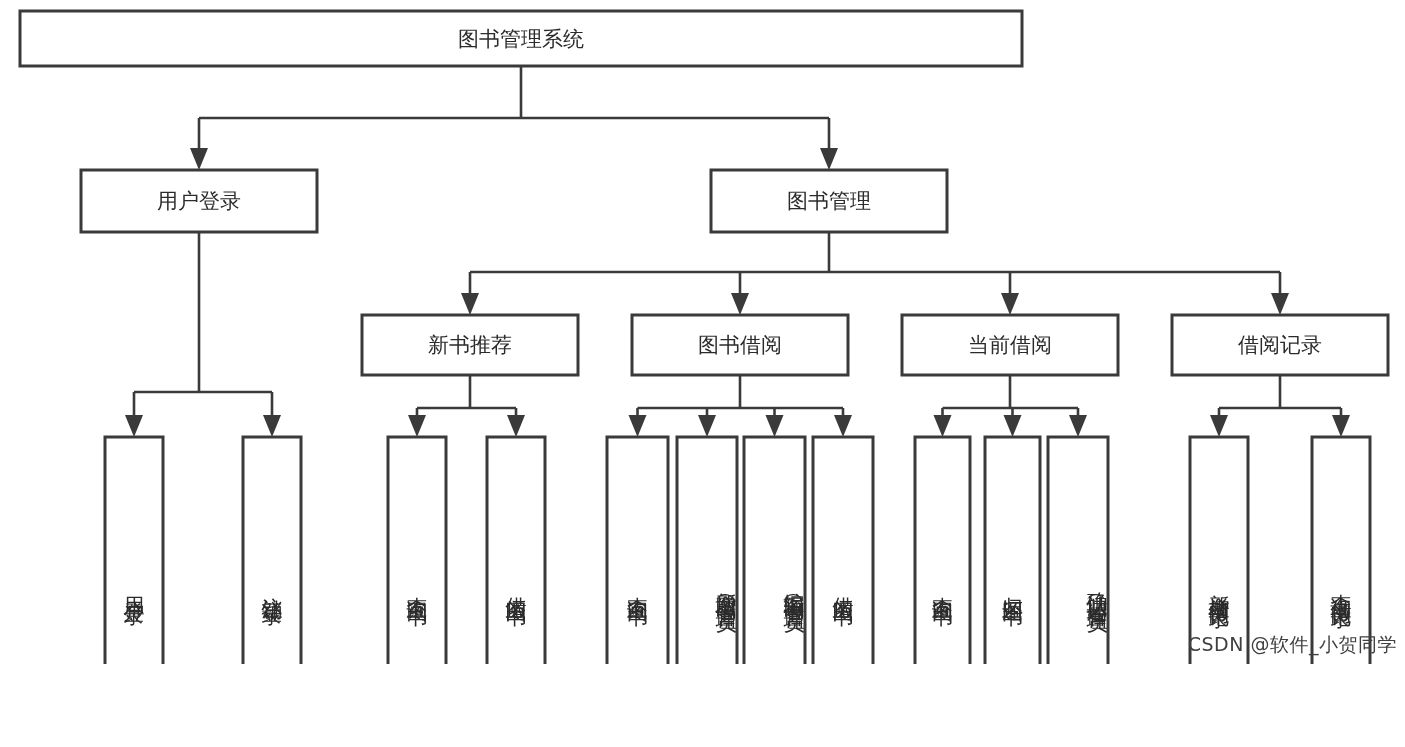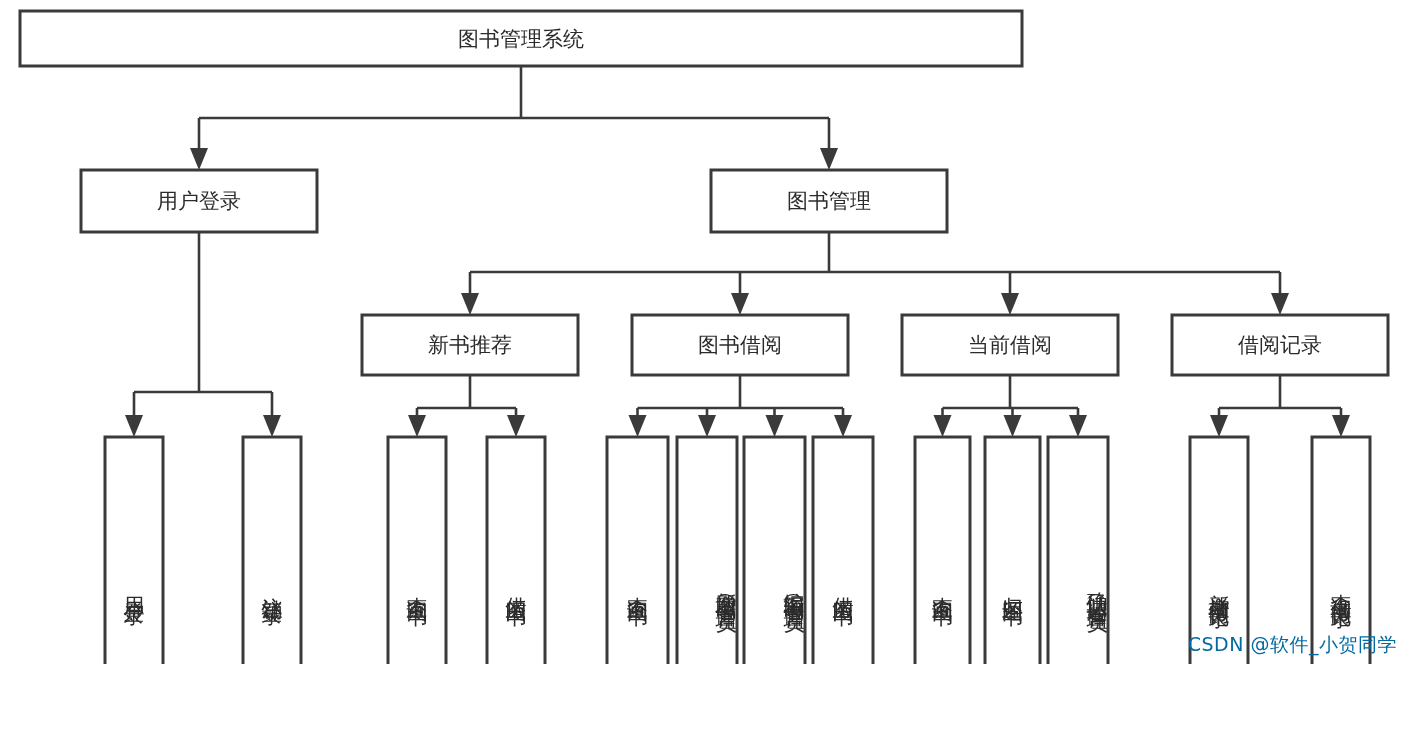--- a/index.html
+++ b/index.html
@@ -67,21 +67,21 @@
     justify-content: center;
     padding-top: 4px;
     box-sizing: border-box;
   }
   .watermark {
     position: absolute;
     right: 8px;
     bottom: 6px;
     font-family: "DejaVu Sans", "Liberation Sans", sans-serif;
     font-size: 19px;
-    color: #0369a1;
+    color: #404040;
     white-space: nowrap;
     letter-spacing: 0.5px;
   }
 </style>
 </head>
 <body>
 
 <div id="page">
 
   <svg class="diagram" viewBox="0 0 1405 747">

